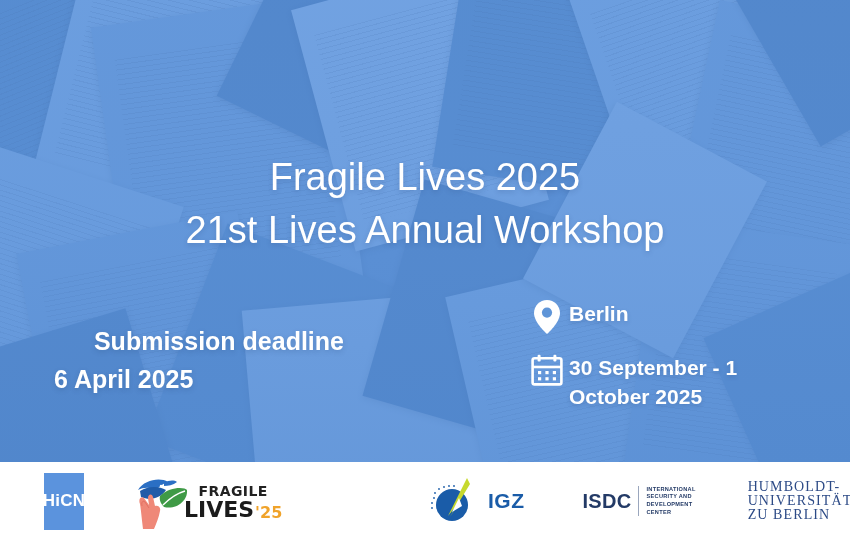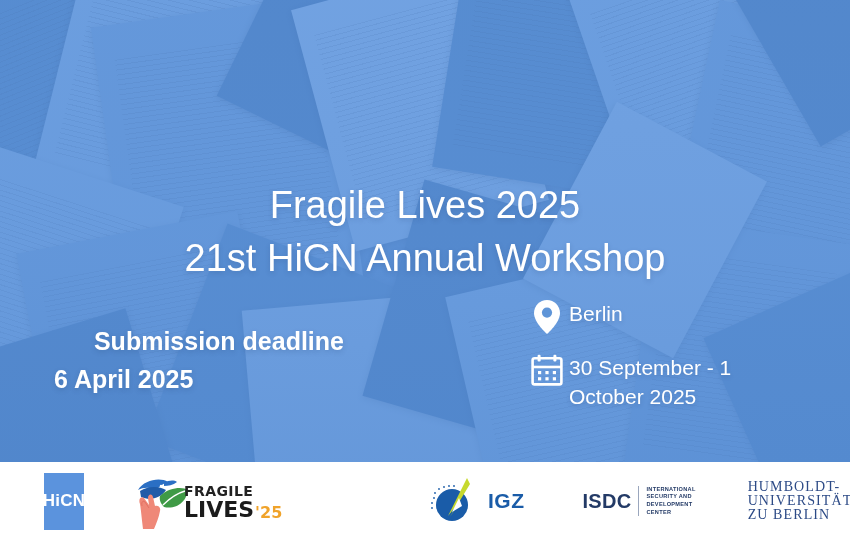--- a/index.html
+++ b/index.html
@@ -52,21 +52,21 @@
     position: absolute; left: 0; top: 68px; width: 850px;
     text-align: center;
     font-size: 59px;
     font-weight: bold;
     letter-spacing: 0.5px;
     color: #ffffff;
     text-shadow: 0 3px 7px rgba(40,70,120,0.35);
     line-height: 1.0;
   }
   .subtitle {
-    position: absolute; left: 0; top: 179px; width: 850px;
+    position: absolute; left: 0; top: 151px; width: 850px;
     text-align: center;
     color: #ffffff;
     font-size: 38px;
     font-weight: 300;
     line-height: 53px;
     text-shadow: 0 2px 5px rgba(40,70,120,0.22);
   }
 
   
   .deadline {
@@ -84,21 +84,21 @@
   .info { position: absolute; left: 525px; top: 298px; width: 300px; }
   .info-row { display: flex; align-items: flex-start; margin-bottom: 18px; }
   .info-icon {
     width: 44px; flex: 0 0 44px;
     display: flex; align-items: flex-start; justify-content: center;
     padding-top: 2px;
   }
   .info-text {
     color: #ffffff;
     font-size: 21px;
-    font-weight: 400;
+    font-weight: 700;
     line-height: 29px;
     text-shadow: 0 2px 4px rgba(40,70,120,0.22);
     padding-top: 1px;
   }
 
   
   .footer {
     position: absolute; left: 0; top: 462px; width: 850px; height: 78px;
     background: #ffffff;
     display: flex; align-items: center;
@@ -107,21 +107,21 @@
 
   
   .hicn {
     width: 40px; height: 57px; background: #5b93dd;
     display: flex; align-items: center; justify-content: center;
     color: #ffffff; font-size: 17px; font-weight: 600; letter-spacing: 0.2px;
   }
 
   
   .fl { position: relative; width: 130px; height: 58px; }
-  .fl-txt { position: absolute; left: 56px; top: 12px; line-height: 1; }
+  .fl-txt { position: absolute; left: 56px; top: 12px; line-height: 1; text-align: center; }
   .fl-fragile {
     font-size: 14px; font-weight: bold; color: #222222;
     letter-spacing: 0.4px; font-family: "DejaVu Sans", sans-serif;
   }
   .fl-lives-wrap { display: flex; align-items: flex-end; margin-top: 1px; }
   .fl-lives {
     font-size: 22px; font-weight: bold; color: #1b1b1b;
     letter-spacing: 0px; font-family: "DejaVu Sans", sans-serif;
   }
   .fl-25 {
@@ -204,21 +204,21 @@
       <div class="paper dk" style="left:740px;  top:290px;  width:190px; height:220px; transform:rotate(-24deg);"></div>
       <div class="paper lt2" style="left:560px;  top:130px;  width:170px; height:200px; transform:rotate(28deg);"></div>
       <div class="paper dk2" style="left:-20px;  top:330px;  width:180px; height:210px; transform:rotate(-17deg);"></div>
     </div>
     <div class="bg-tint"></div>
   </div>
 
 
   <div class="subtitle">
     <div>Fragile Lives 2025</div>
-    <div>21st HiCN Annual Workshop</div>
+    <div>21st Lives Annual Workshop</div>
   </div>
 
   <div class="deadline">
     <span class="l1">Submission deadline</span>
     <span class="l2">6 April 2025</span>
   </div>
 
   <div class="info">
 
     <div class="info-row">

